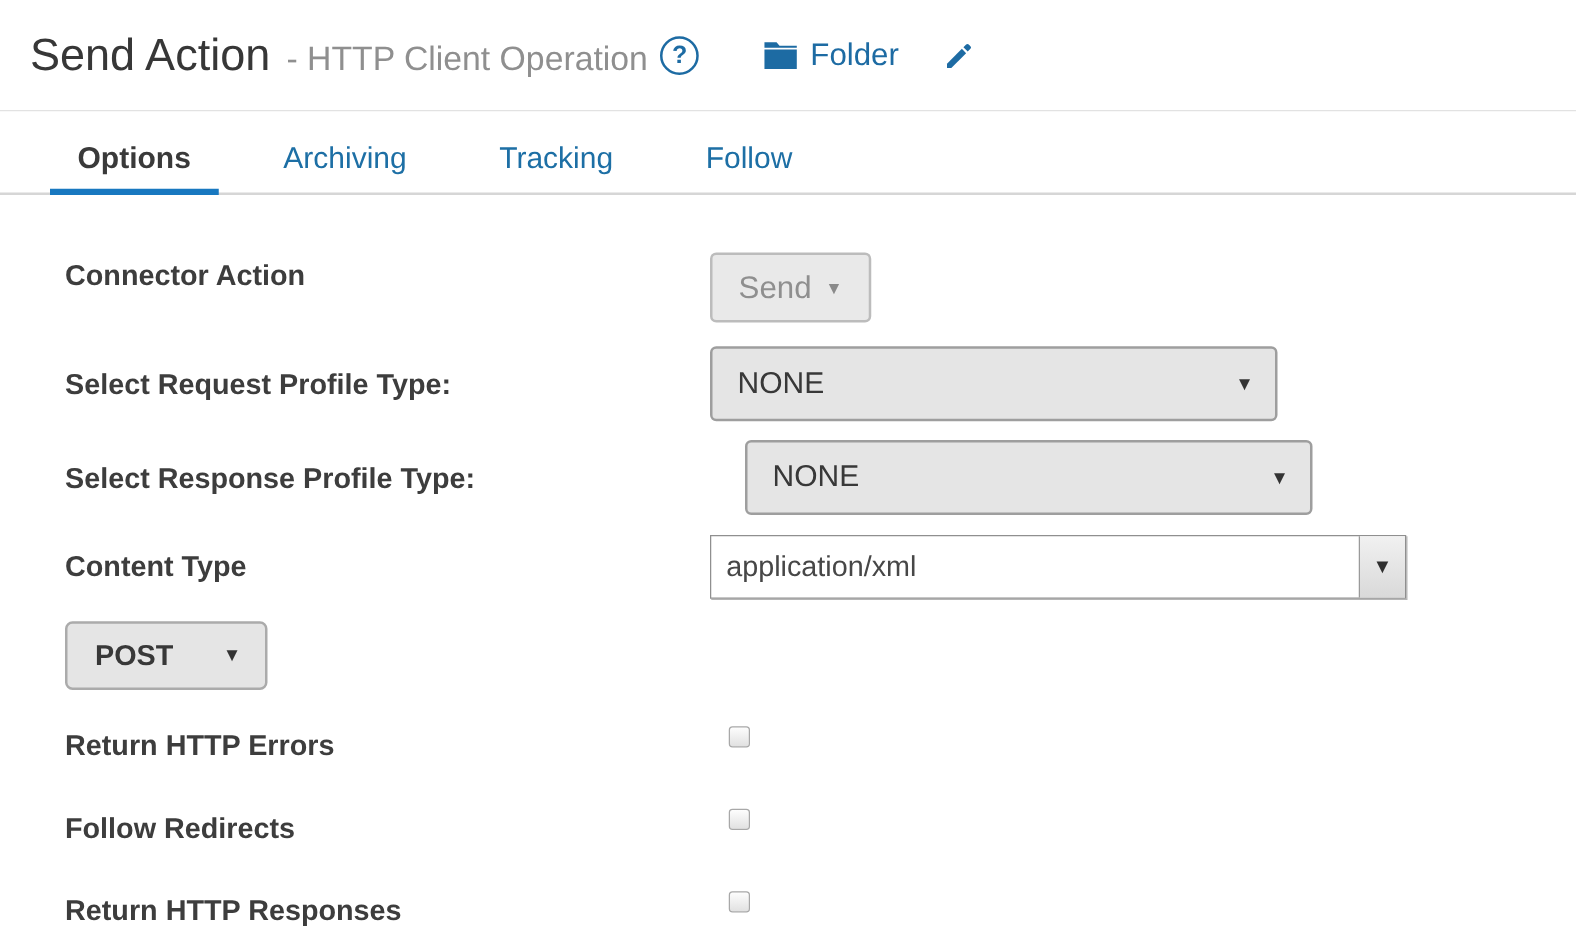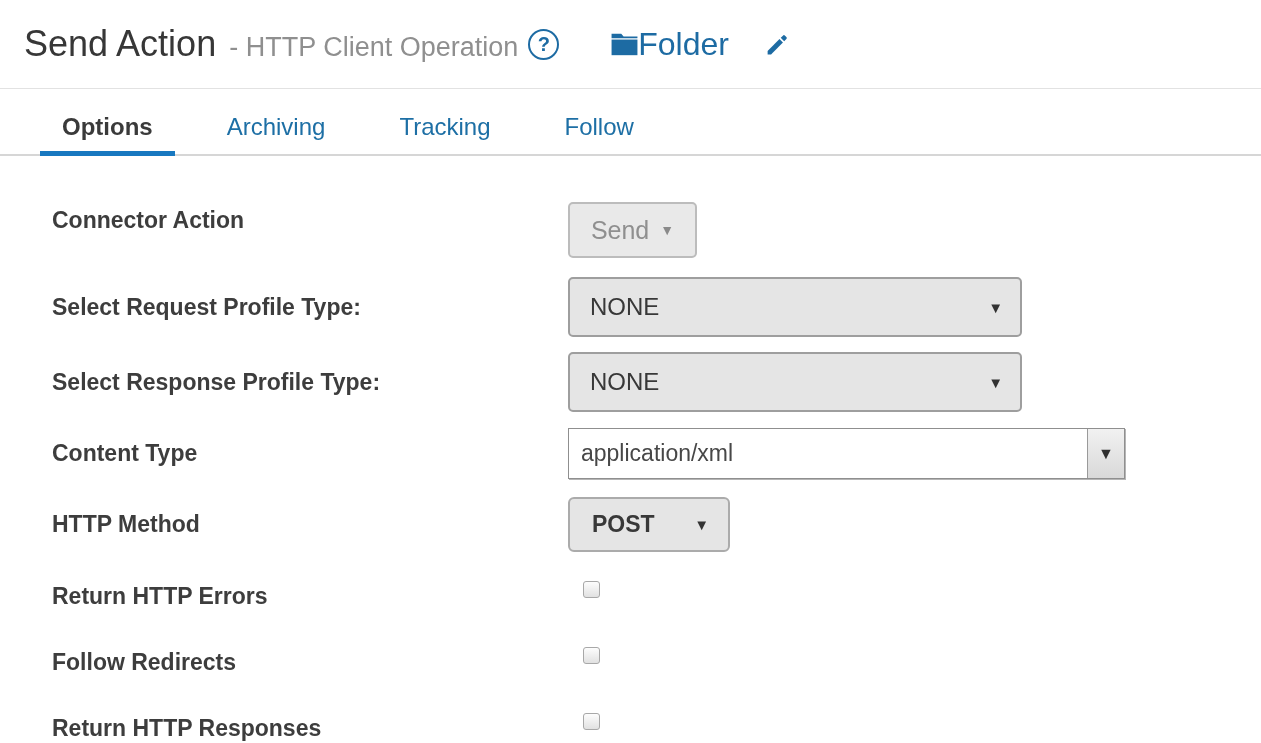--- a/index.html
+++ b/index.html
@@ -20,22 +20,22 @@
   .page-title { font-size: 36px; font-weight: 500; color: #373737; letter-spacing: 0; }
   .page-subtitle { font-size: 27px; font-weight: 400; color: #8f8f8f; margin-left: 13px; }
   .help-icon {
     width: 31px; height: 31px; border-radius: 50%;
     border: 2px solid #1d6ba3; color: #1d6ba3;
     font-size: 20px; font-weight: 700;
     display: flex; align-items: center; justify-content: center;
     margin-left: 10px; align-self: center; cursor: pointer;
   }
   .hlink {
-    display: inline-flex; align-items: center; 
-    color: #1d6ba3; font-size: 32px; text-decoration: none; cursor: pointer;
+    display: inline-flex; align-items: center; gap: 10px;
+    color: #1d6ba3; font-size: 25px; text-decoration: none; cursor: pointer;
     align-self: center;
   }
   .hlink svg { fill: #1d6ba3; }
   .link-folder { margin-left: 52px; }
   .link-adddesc { margin-left: 36px; }
 
   
   .tabs {
     display: flex; gap: 30px; padding-left: 40px;
     border-bottom: 2px solid #d6d6d6;
@@ -103,21 +103,21 @@
 
   .checkbox {
     width: 17px; height: 17px; margin-left: 15px; margin-top: 1px;
     border: 1px solid #a8a8a8; border-radius: 3px;
     background: linear-gradient(180deg, #fdfdfd, #e1e1e1);
     cursor: pointer; flex: 0 0 auto;
   }
 
   .mb-a { margin-bottom: 19px; }
   .mb-b { margin-bottom: 15px; }
-  .mb-c { margin-bottom: 16px; }
+  .mb-c { margin-bottom: 16px; gap: 28px; }
   .mb-d { margin-bottom: 18px; }
   .mb-e { margin-bottom: 28px; }
   .mb-f { margin-bottom: 34px; }
 </style>
 </head>
 <body>
 
 <div class="header">
   <div class="title-group">
     <span class="page-title">Send Action</span>
@@ -178,21 +178,20 @@
     <label>Content Type</label>
     <div class="combo">
       <input type="text" value="application/xml" style="">
       <div class="combo-btn">
         <span class="arrow">▼</span>
       </div>
     </div>
   </div>
 
   <div class="row mb-e">
-    <label>HTTP Method</label>
     <div class="select select-method">
       <span>POST</span>
       <span class="arrow">▼</span>
     </div>
   </div>
 
   <div class="row check mb-f">
     <label>Return HTTP Errors</label>
     <div class="checkbox"></div>
   </div>

